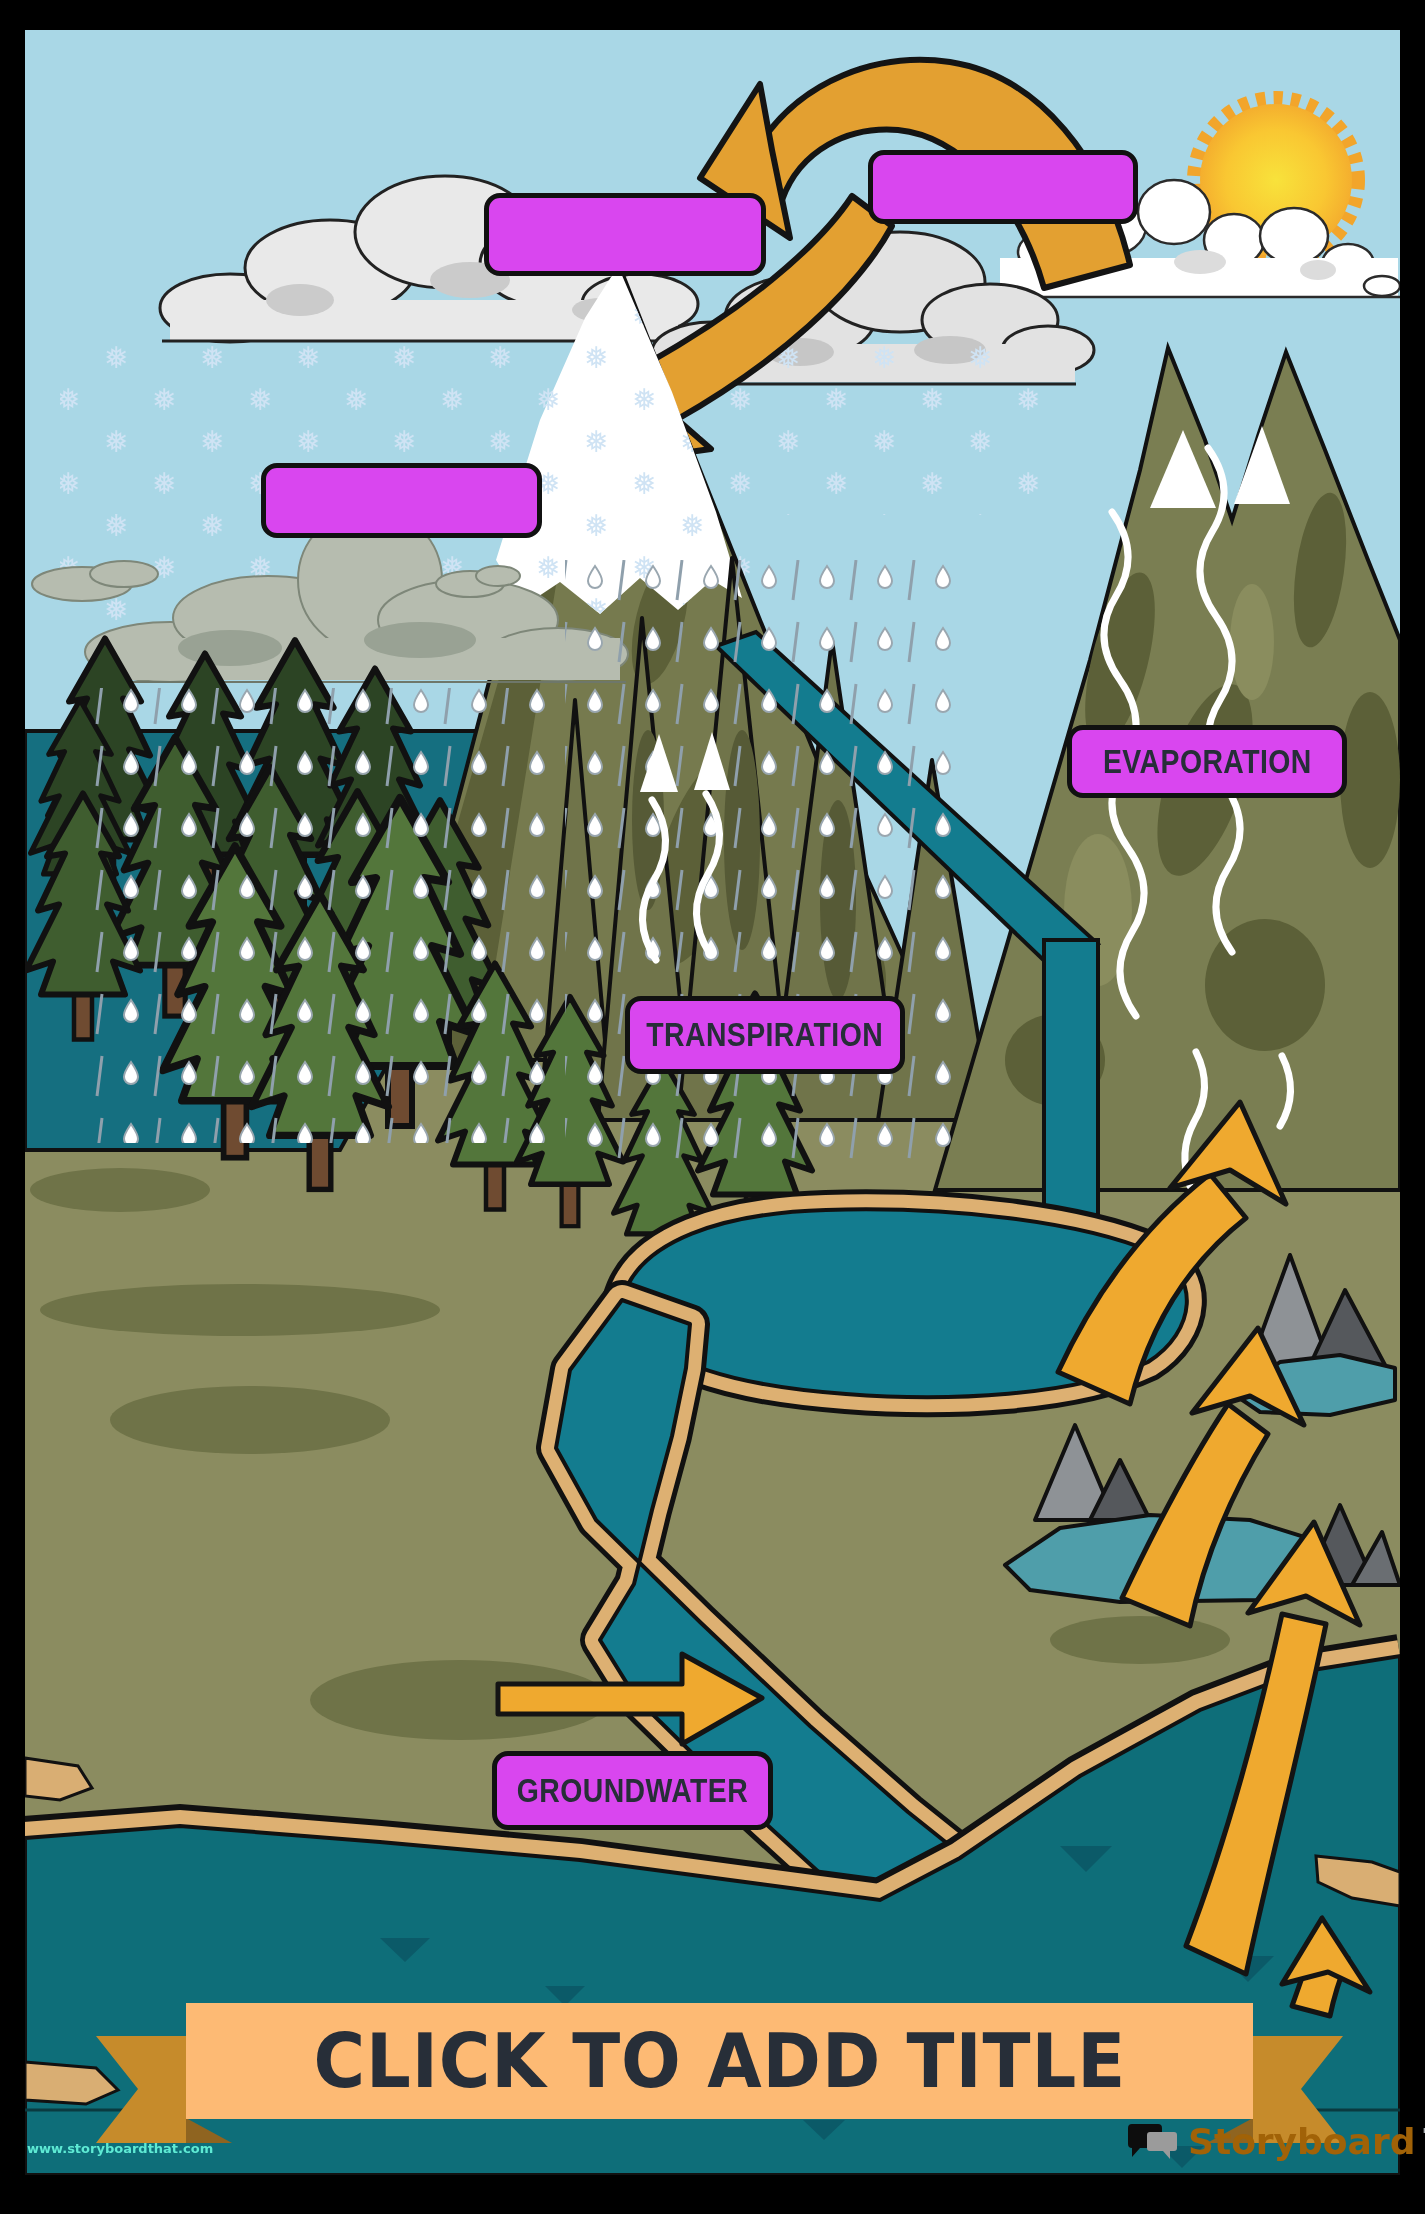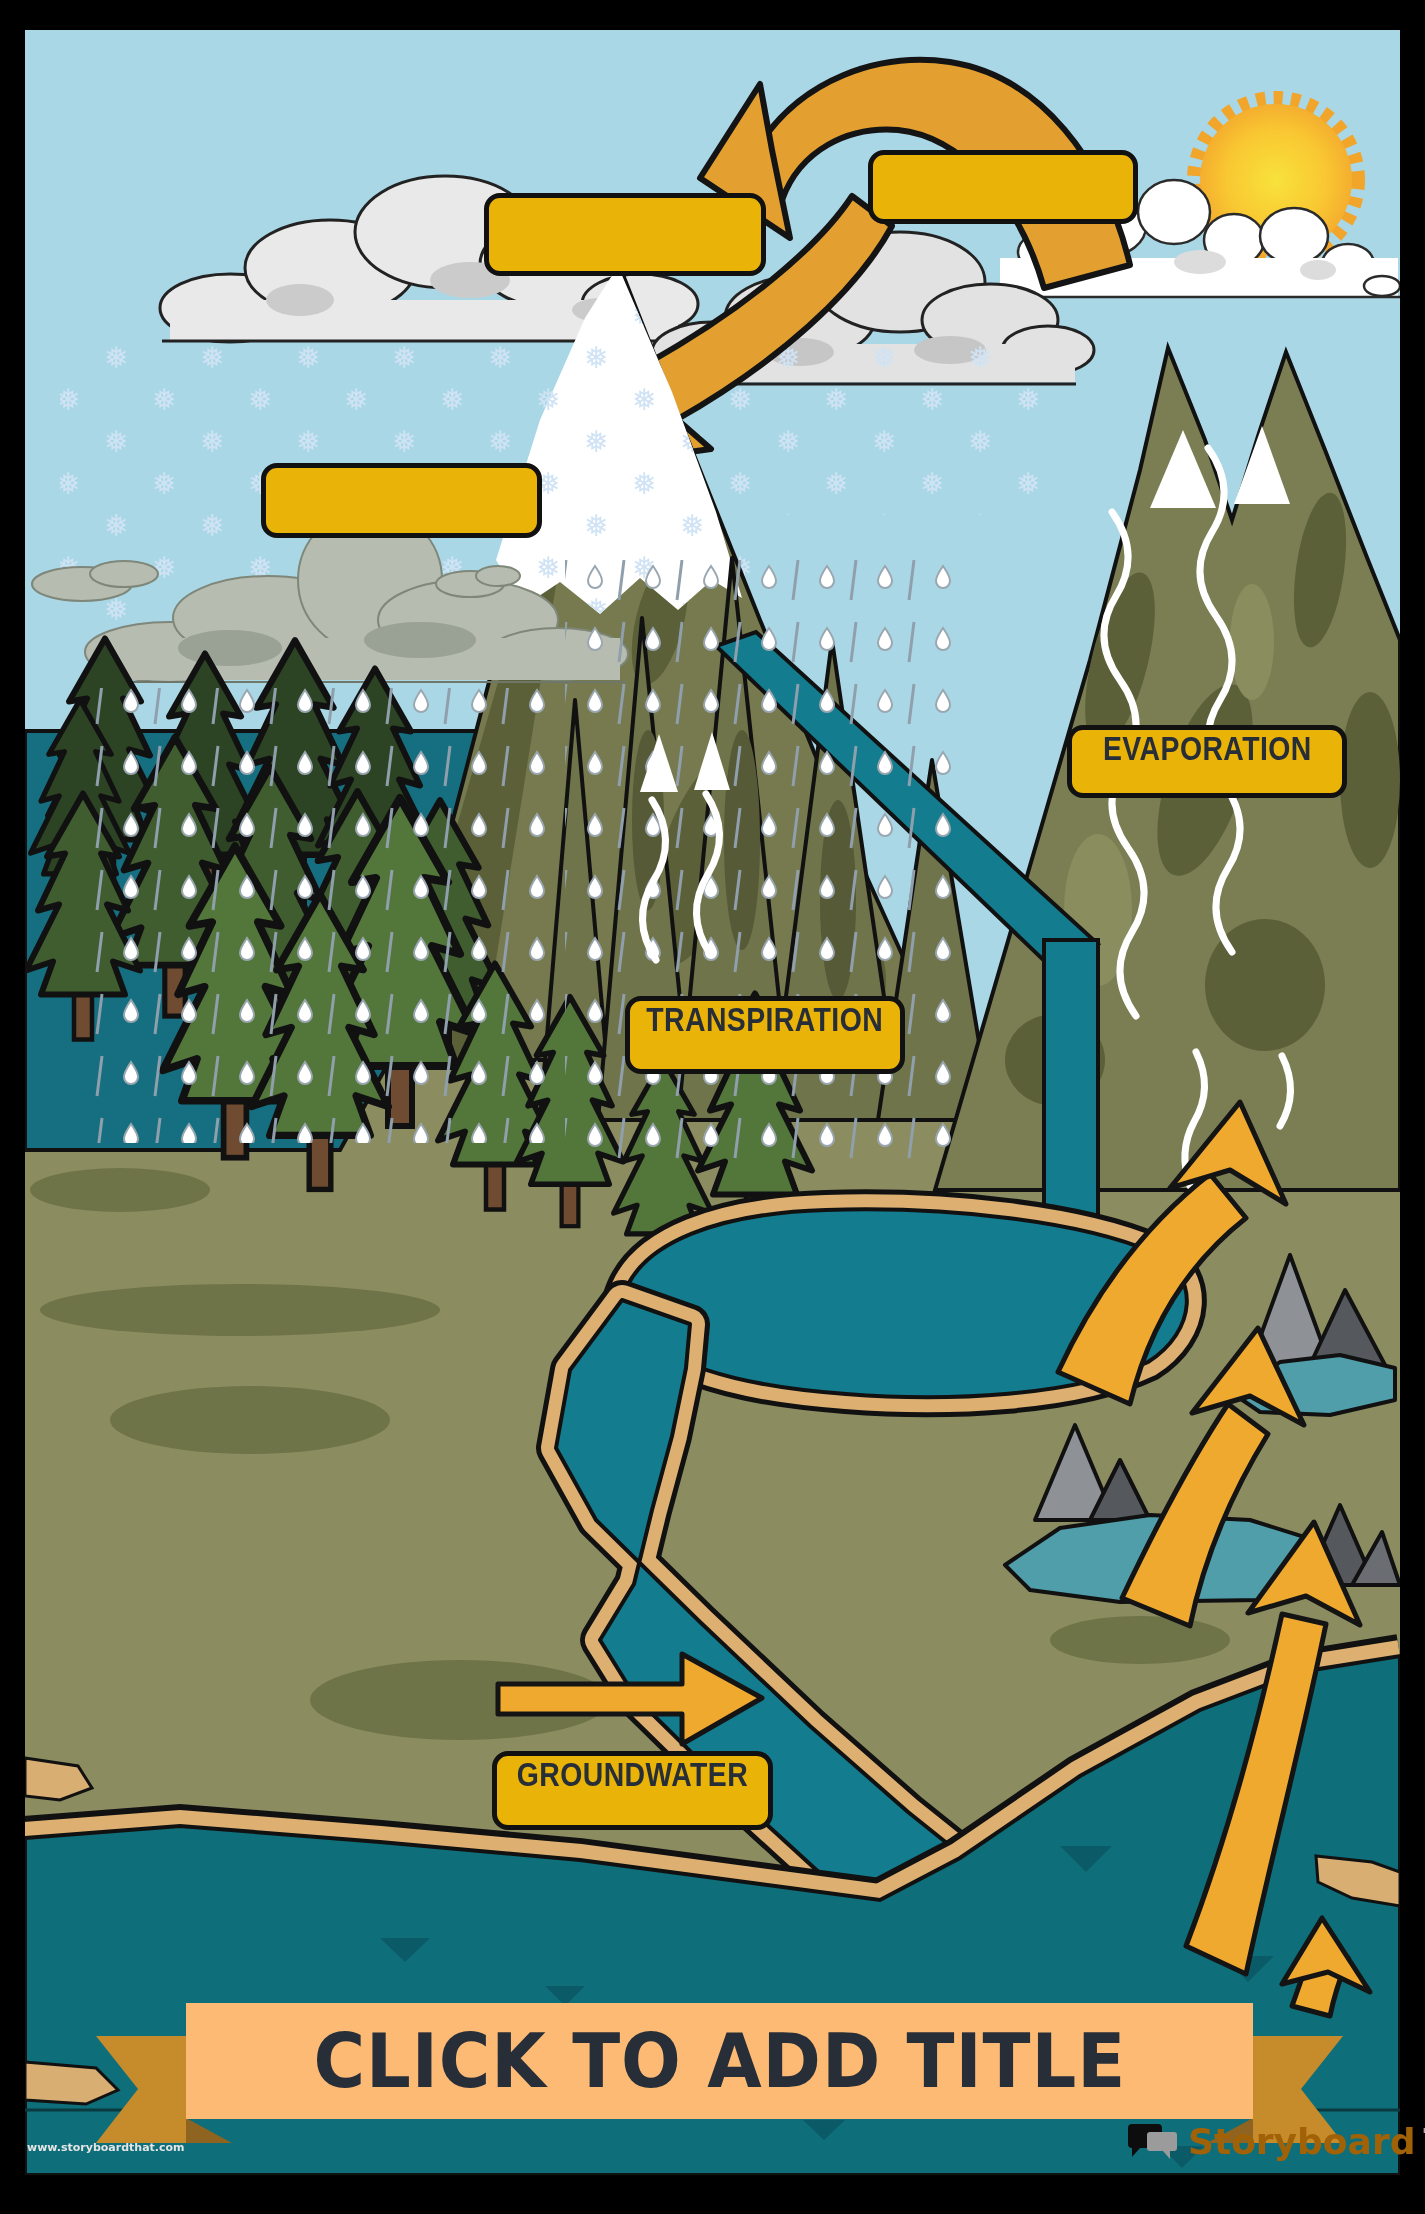--- a/index.html
+++ b/index.html
@@ -1,28 +1,28 @@
 <!DOCTYPE html>
 <html><head>
 <meta charset="utf-8">
 <style>
   html,body{margin:0;padding:0;background:#000;}
   .poster{position:relative;width:1425px;height:2214px;background:#000;overflow:hidden;
           font-family:"Liberation Sans",sans-serif;}
   .scene-svg{position:absolute;left:0;top:0;}
-  .label-box{position:absolute;background:#eab308;border:5px solid #111;border-radius:16px;
-             display:flex;justify-content:center;box-sizing:border-box;}
+  .label-box{position:absolute;background:#d946ef;border:5px solid #111;border-radius:16px;
+             display:flex;align-items:center;justify-content:center;box-sizing:border-box;}
   .label-box span{font-family:"Liberation Sans",sans-serif;font-weight:700;font-size:33px;
                   color:#272E38;transform:scaleX(.86);letter-spacing:.5px;white-space:nowrap;}
   .banner-band{position:absolute;left:186px;top:2003px;width:1067px;height:116px;background:#fdba74;
                display:flex;align-items:center;justify-content:center;}
   .banner-band span{font-family:"DejaVu Sans",sans-serif;font-weight:800;font-size:74px;
                     color:#272E38;letter-spacing:1px;transform:scaleX(.95);white-space:nowrap;}
   .site-url{position:absolute;left:27px;top:2141px;font-family:"DejaVu Sans",sans-serif;
-            font-weight:700;font-size:11px;color:#e5e5e5;}
+            font-weight:700;font-size:13px;color:#5eead4;}
   .brand{position:absolute;left:1128px;top:2118px;height:48px;display:flex;align-items:center;gap:8px;}
   .brand .brand-text{font-family:"DejaVu Sans",sans-serif;font-weight:700;font-size:36px;line-height:48px;}
   .brand .b1{color:#a16207;}
   .brand .b2{color:#A7ABAE;}
 </style>
 </head>
 <body>
 
 <div class="poster">
 

